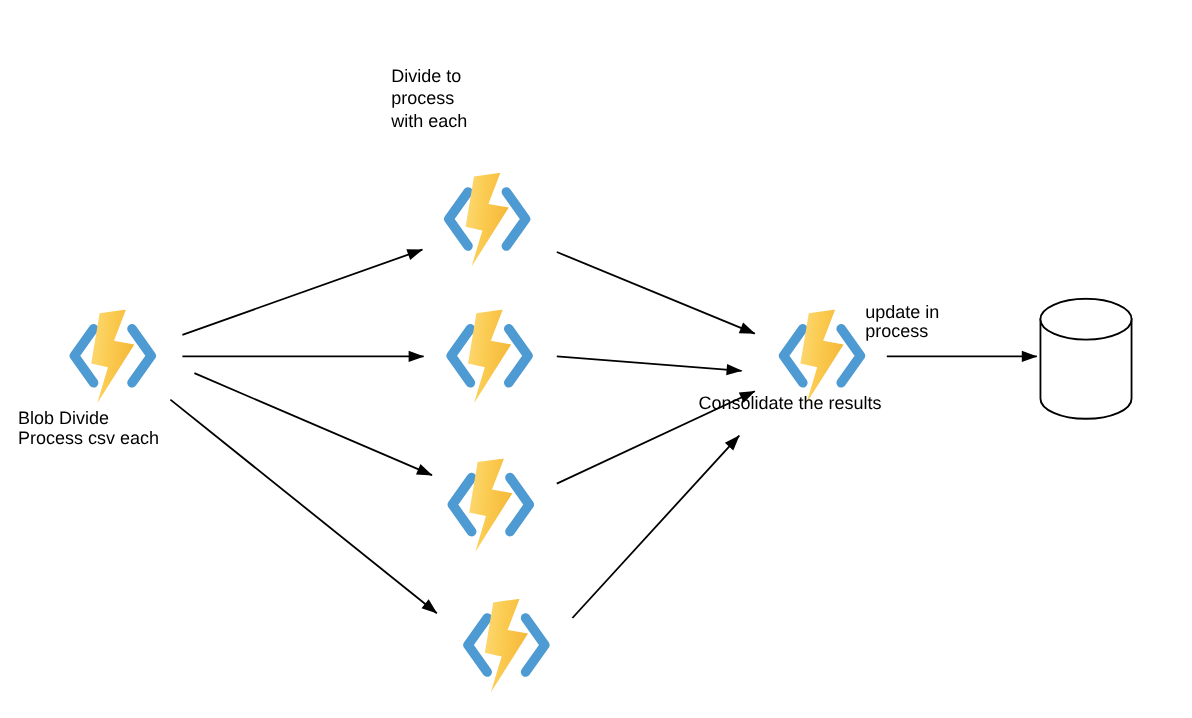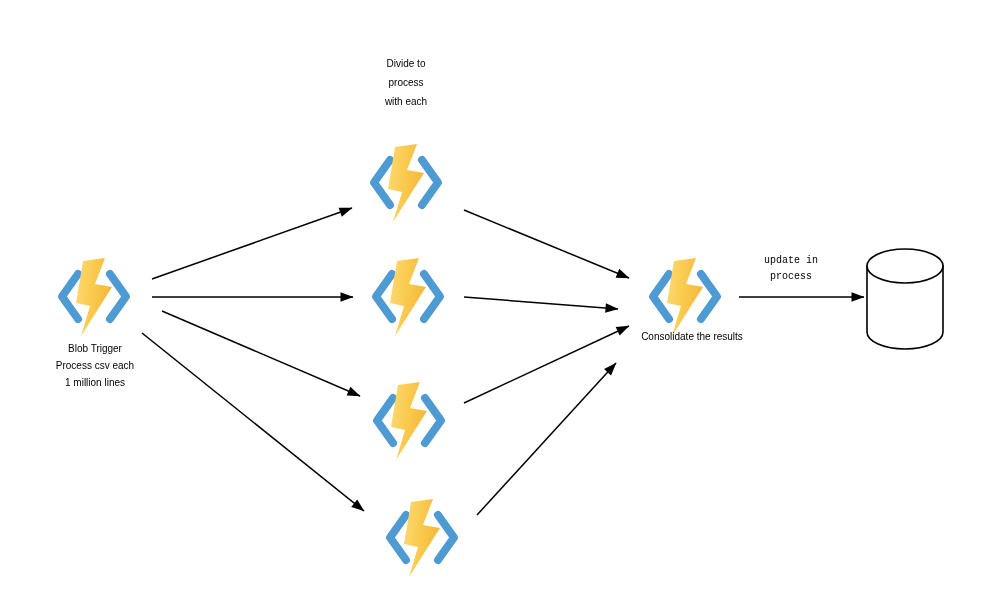--- a/index.html
+++ b/index.html
@@ -44,33 +44,32 @@
   .db-node { position: absolute; left: 866px; top: 248px; width: 78px; height: 102px; }
   .db-node svg { width: 100%; height: 100%; display: block; }
   .cyl {
     fill: var(--shape-fill, #fff);
     stroke: var(--line-color, #000);
     stroke-width: 1.6;
   }
 
   .label {
     position: absolute;
-    text-align: center;
-    font-size: 10px;
+    font-size: 15px;
     color: var(--text-color, #000);
     white-space: nowrap;
   }
   .lh16 { line-height: 16px; }
   .lh17 { line-height: 17px; }
   .lh19 { line-height: 19px; }
 
   #label-blob        { left: 15px;  top: 340px; width: 160px; }
   #label-divide      { left: 326px; top: 54px;  width: 160px; }
   #label-consolidate { left: 582px; top: 329px; width: 220px; }
-  #label-update      { left: 721px; top: 253px; width: 140px; font-family: Liberation Mono, monospace; }
+  #label-update      { left: 721px; top: 253px; width: 140px; }
 
   #node-blob        { left: 57px;  top: 258px; }
   #node-worker-1    { left: 369px; top: 144px; }
   #node-worker-2    { left: 371px; top: 258px; }
   #node-worker-3    { left: 372px; top: 382px; }
   #node-worker-4    { left: 385px; top: 499px; }
   #node-consolidate { left: 648px; top: 258px; }
 </style>
 </head>
 <body>
@@ -136,23 +135,22 @@
   </div>
 
   <div class="db-node">
     <svg viewBox="0 0 78 102" xmlns="http://www.w3.org/2000/svg">
       <path class="cyl" d="M1,18 L1,84 A38,17 0 0 0 77,84 L77,18 Z"></path>
       <ellipse class="cyl" cx="39" cy="18" rx="38" ry="17"></ellipse>
     </svg>
   </div>
 
   <div class="label lh17" id="label-blob">
-    <div>Blob Trigger</div>
+    <div>Blob Divide</div>
     <div>Process csv each</div>
-    <div>1 million lines</div>
   </div>
 
   <div class="label lh19" id="label-divide">
     <div>Divide to</div>
     <div>process</div>
     <div>with each</div>
   </div>
 
   <div class="label lh16" id="label-consolidate">
     <div>Consolidate the results</div>

